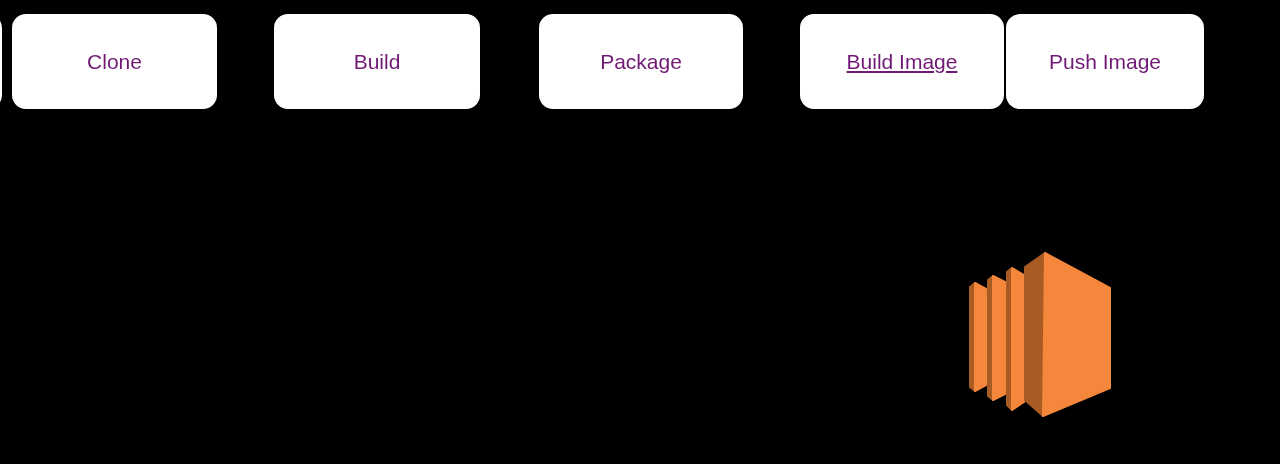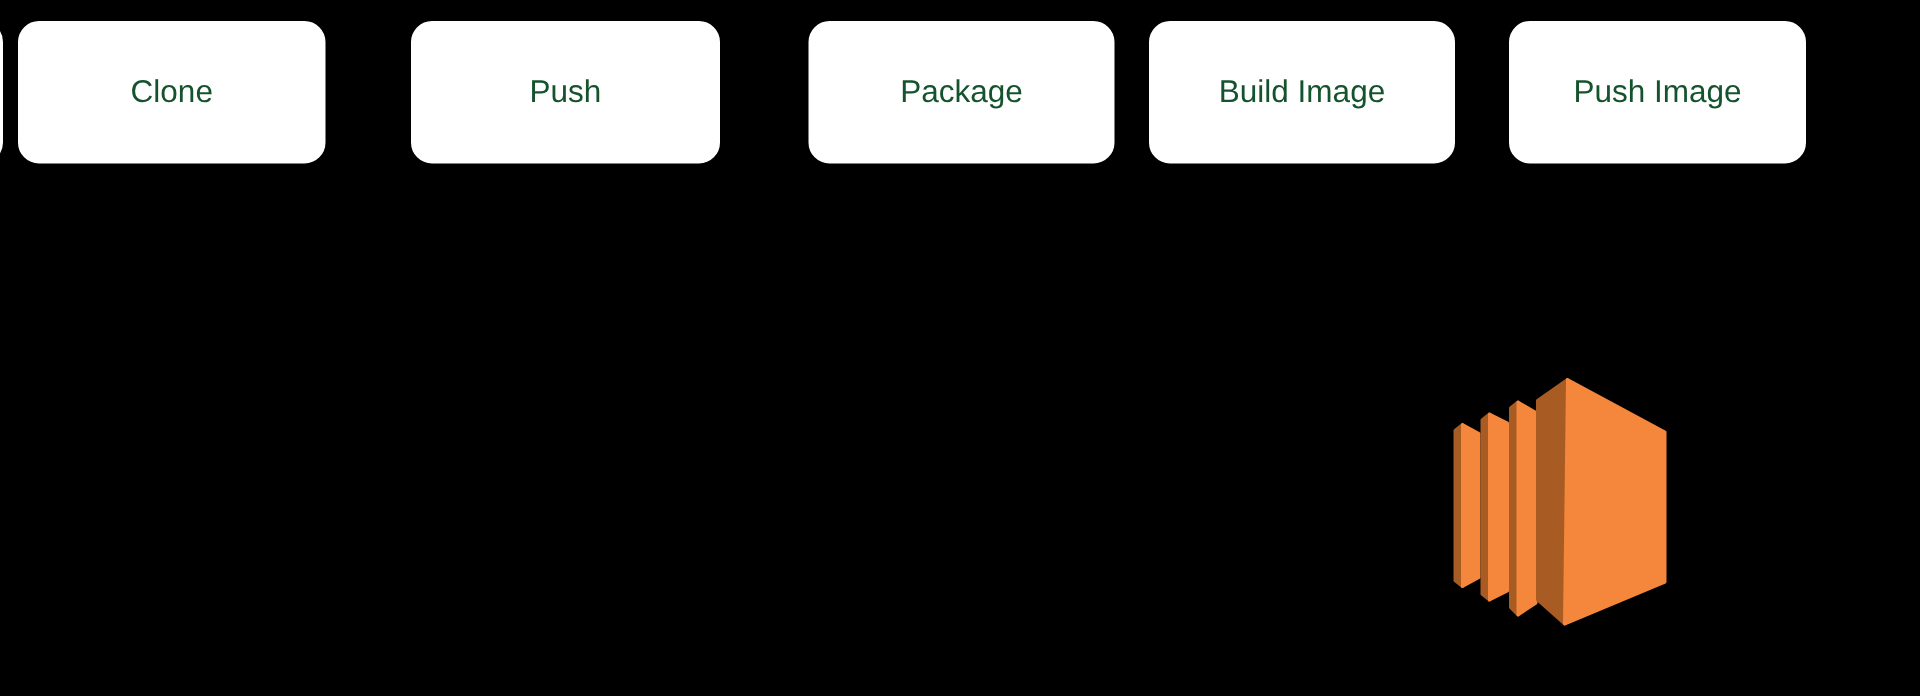--- a/index.html
+++ b/index.html
@@ -19,21 +19,21 @@
     position: absolute;
     top: 12px;
     height: 99px;
     box-sizing: border-box;
     background: #ffffff;
     border: 2px solid #000000;
     border-radius: 16px;
     display: flex;
     align-items: center;
     justify-content: center;
-    color: #14532d;
+    color: #701a75;
     font-size: 21px;
     line-height: 1;
     white-space: nowrap;
   }
   .node-partial {
     position: absolute;
     top: 12px;
     height: 99px;
     box-sizing: border-box;
     background: #ffffff;
@@ -53,28 +53,28 @@
 
 <div class="canvas">
 
   <div class="node-partial" style="left: -206px; width: 210px;"></div>
 
   <div class="node" style="left: 10px;  width: 209px;">
     <span>Clone</span>
   </div>
 
   <div class="node" style="left: 272px; width: 210px;">
-    <span>Push</span>
+    <span>Build</span>
   </div>
 
   <div class="node" style="left: 537px; width: 208px;">
     <span>Package</span>
   </div>
 
-  <div class="node" style="left: 764px; width: 208px;">
+  <div class="node" style="left: 798px; width: 208px; text-decoration: underline;">
     <span>Build Image</span>
   </div>
 
   <div class="node" style="left: 1004px; width: 202px;">
     <span>Push Image</span>
   </div>
 
   <svg class="aws-icon" viewBox="0 0 160 180" xmlns="http://www.w3.org/2000/svg">
 
     <polygon class="fill-dark" points="10,39 15,35 15,143 10,139" stroke-width="2" stroke-linejoin="round" fill="#A85C24" stroke="#A85C24"></polygon>

